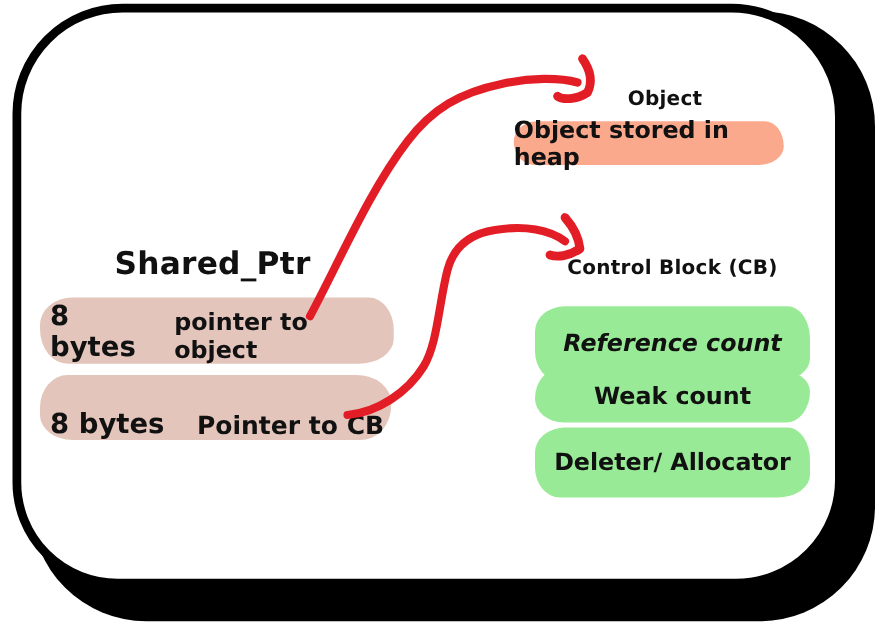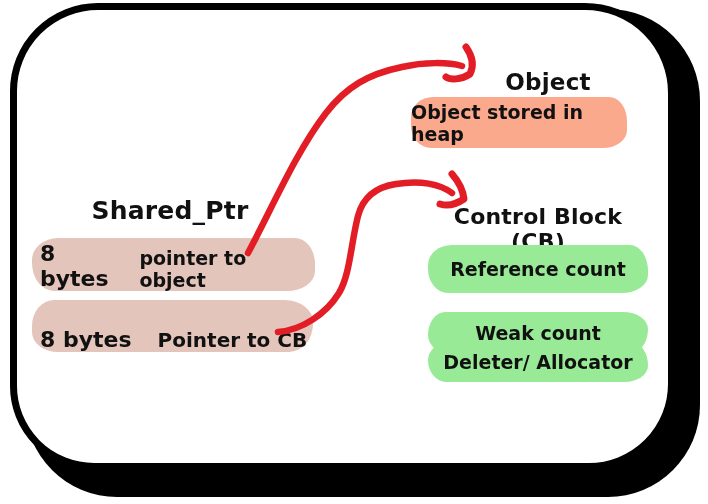--- a/index.html
+++ b/index.html
@@ -15,45 +15,45 @@
   .card{
     position:absolute;left:10px;top:3px;width:665px;height:467px;
     box-sizing:border-box;background:#fff;
     border:7px solid var(--border,#000);border-radius:88px 90px 86px 84px;
   }
   .arrows{position:absolute;left:0;top:0;width:708px;height:504px;pointer-events:none;}
   .arrow-path{fill:none;stroke:var(--arrow,#e21d25);stroke-width:6.5;stroke-linecap:round;stroke-linejoin:round;}
   .arrow-head{fill:none;stroke:var(--arrow,#e21d25);stroke-width:7;stroke-linecap:round;stroke-linejoin:round;}
   .title{position:absolute;text-align:center;letter-spacing:.2px;}
   .sp-title{left:88px;top:196px;width:164px;font-size:25px;}
-  .obj-title{left:478px;top:69px;width:140px;font-size:23px;}
-  .cb-title{left:426px;top:204px;width:224px;font-size:22px;}
+  .obj-title{left:462px;top:69px;width:140px;font-size:16px;}
+  .cb-title{left:426px;top:204px;width:224px;font-size:16px;}
   .pill{position:absolute;display:flex;align-items:center;box-sizing:border-box;}
   .sp-row{
     left:32px;width:283px;height:53px;background:var(--shared-box,#e3c5bb);
     border-radius:26px 20px 28px 22px / 22px 26px 20px 28px;padding-left:8px;align-items:flex-end;
   }
   .sp-row-1{top:238px;}
   .sp-row-2{top:300px;height:52px;width:281px;border-radius:22px 28px 24px 26px / 26px 22px 28px 20px;}
   .sp-size{font-size:22px;}
   .sp-label{font-size:19px;margin-left:10px;}
   .sp-row-2 .sp-label{font-size:20px;margin-left:26px;}
   .note-box{
-    left:411px;top:97px;width:216px;height:51px;background:var(--object-box,#fba98d);
+    left:411px;top:97px;width:216px;height:35px;background:var(--object-box,#fba98d);
     border-radius:22px 18px 24px 20px / 20px 24px 18px 22px;
     justify-content:center;font-size:19px;
   }
   .cb-item{
     left:428px;width:220px;background:var(--cb-box,#98ea96);
     justify-content:center;font-size:19px;
     border-radius:24px 18px 26px 20px / 20px 26px 18px 24px;
   }
-  .cb-item-1{top:245px;height:48px;}
-  .cb-item-2{top:312px;height:42px;border-radius:18px 26px 20px 24px / 24px 18px 26px 20px;}
-  .cb-item-3{top:342px;height:40px;}
+  .cb-item-1{top:245px;height:60px;font-style:italic;}
+  .cb-item-2{top:296px;height:42px;border-radius:18px 26px 20px 24px / 24px 18px 26px 20px;}
+  .cb-item-3{top:342px;height:56px;}
 </style>
 </head>
 <body>
 
 <div class="stage">
 
   <div class="card-shadow"></div>
   <div class="card"></div>
 
   <div class="title sp-title">Shared_Ptr</div>

